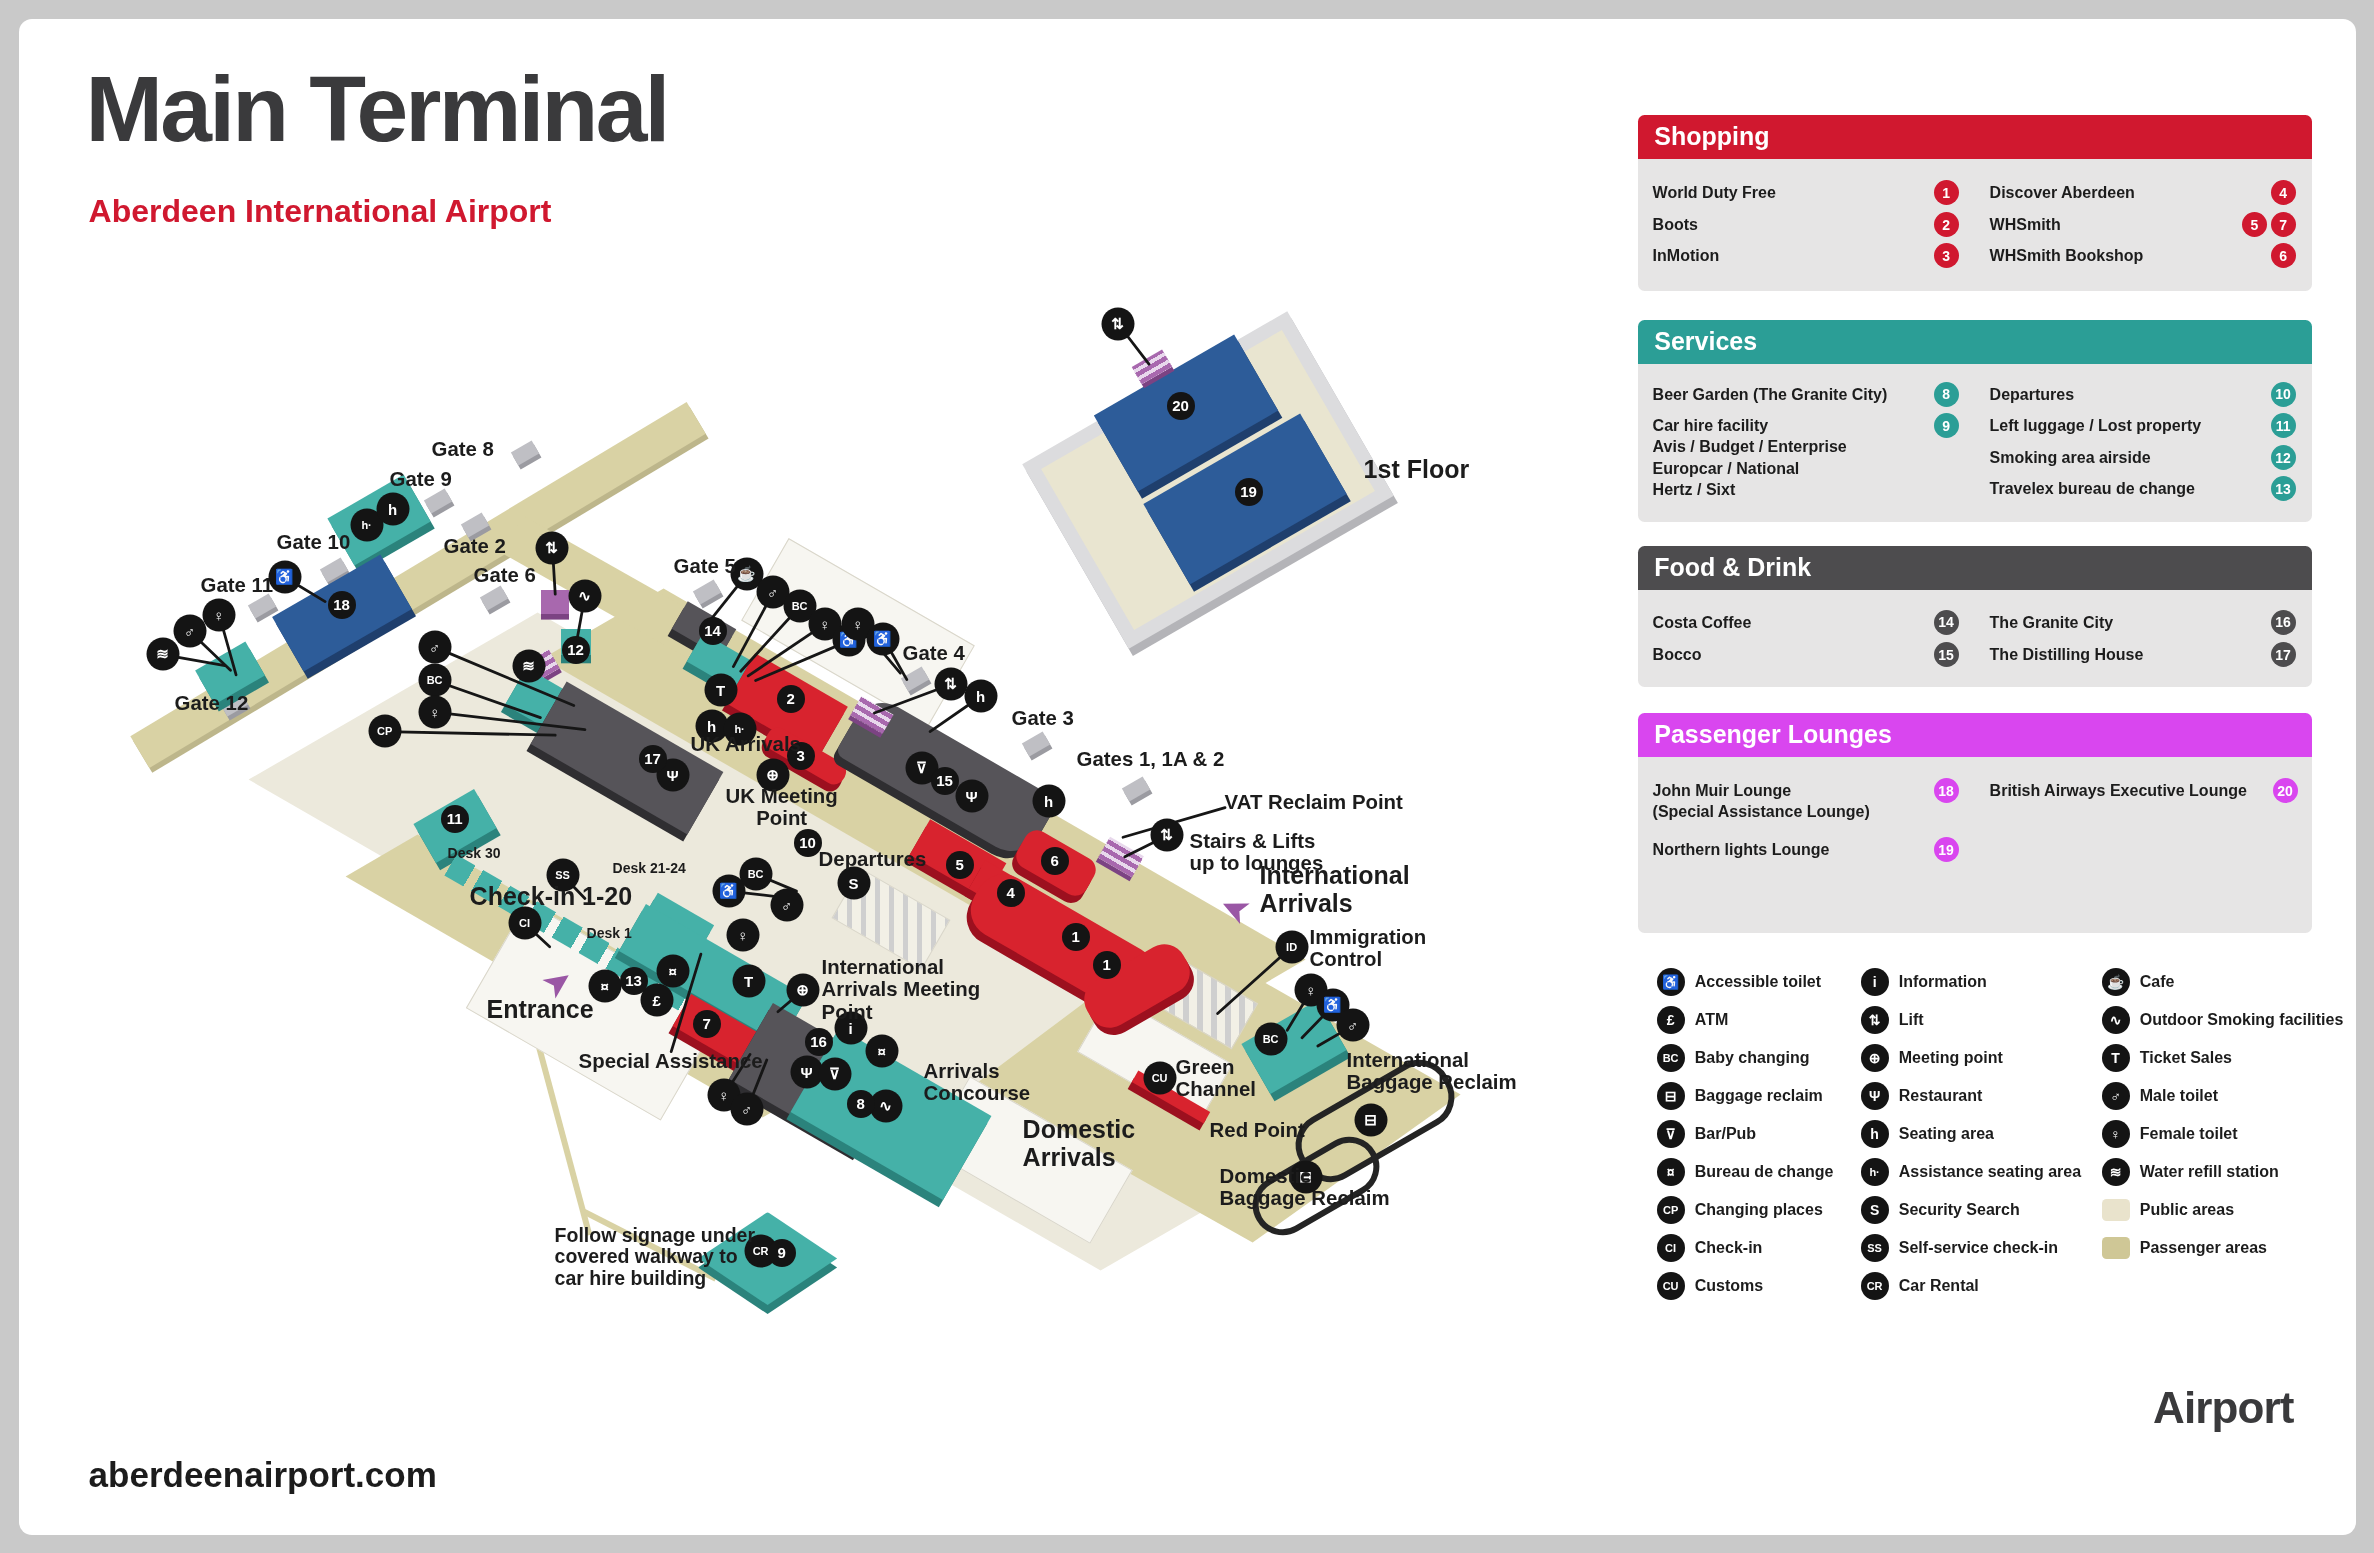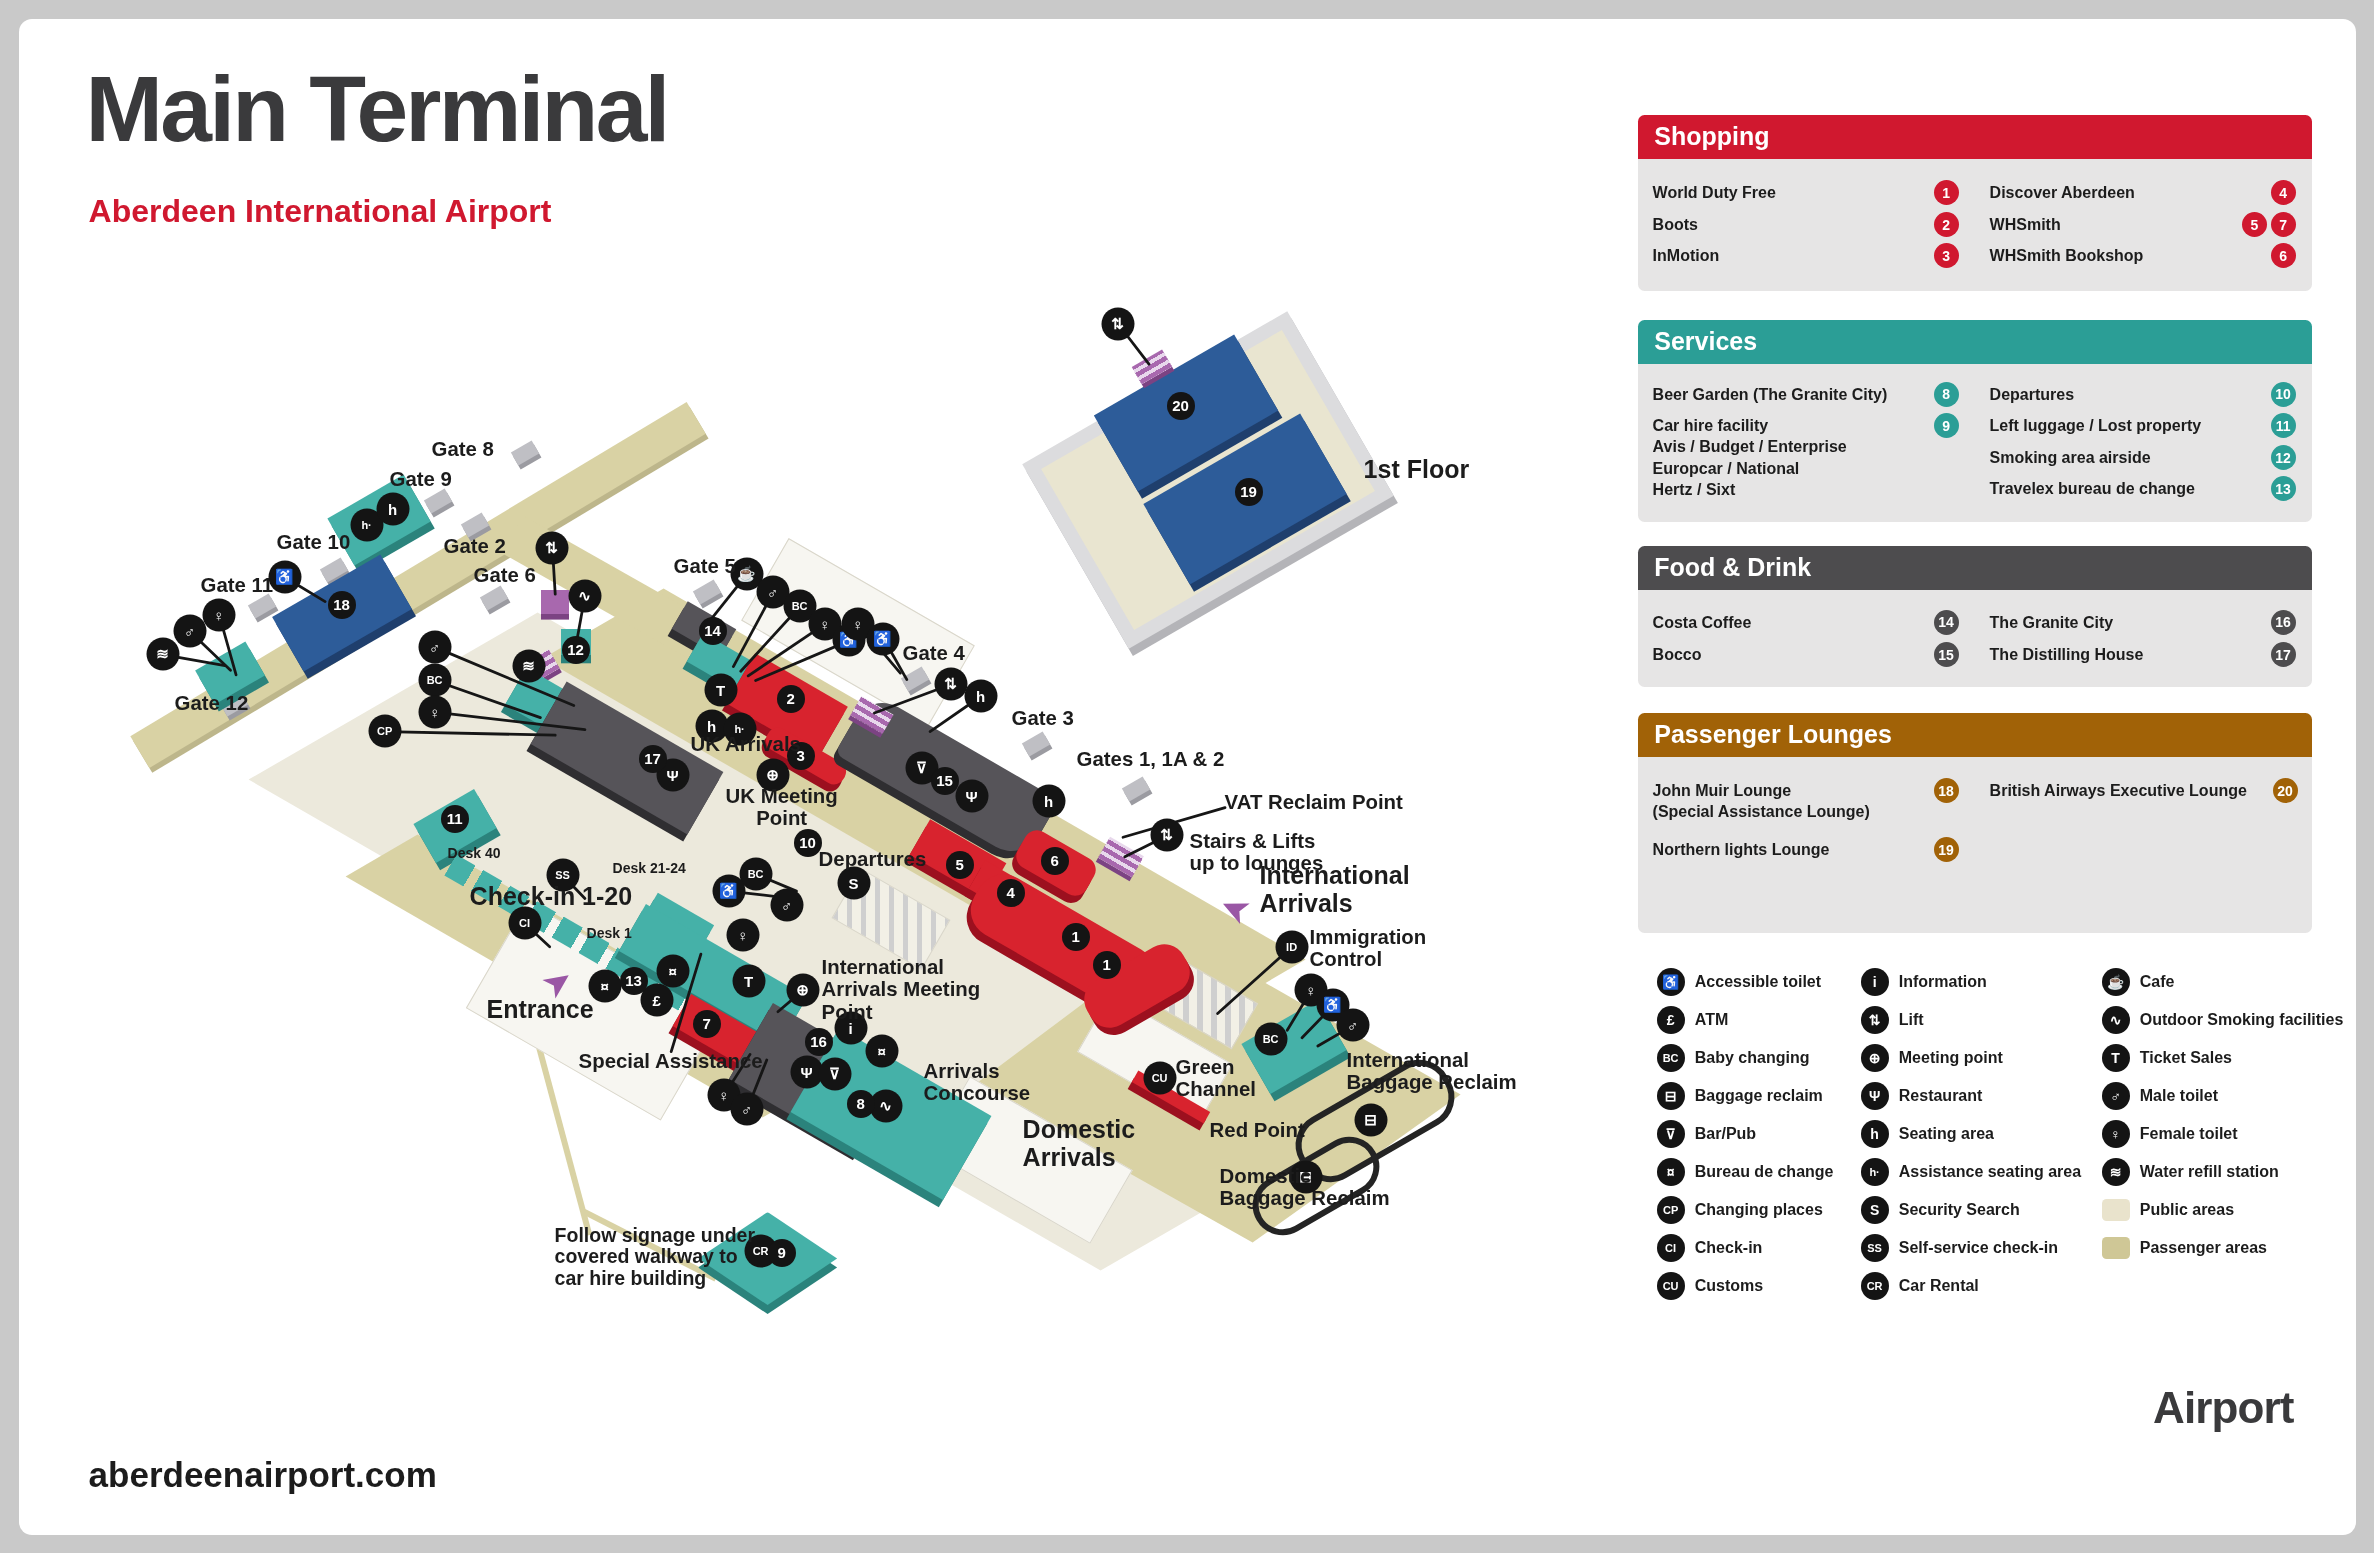--- a/index.html
+++ b/index.html
@@ -12,21 +12,21 @@
   .logo{position:absolute;right:63px;top:1365px;text-align:right;font-weight:700;font-size:44px;letter-spacing:-0.9px;line-height:1.08;color:#3a3a3c;}
   .logo .red{color:#d0182f;}
   
   .panel{position:absolute;left:1619px;width:674px;}
   .phead{height:44px;border-radius:6.5px 6.5px 0 0;color:#fff;font-size:25px;font-weight:700;display:flex;align-items:center;padding-left:16.7px;box-sizing:border-box;}
   .pbody{background:#e6e5e5;border-radius:0 0 6.5px 6.5px;position:relative;}
   .prow{position:absolute;display:flex;align-items:center;justify-content:space-between;height:28px;}
   .plabel{font-size:16px;font-weight:700;color:#1c1c1c;line-height:1.2;}
   .psub{position:absolute;font-size:16px;font-weight:700;color:#1c1c1c;}
   .pbadge{min-width:25px;height:25px;border-radius:50%;color:#fff;font-size:14px;font-weight:700;display:flex;align-items:center;justify-content:center;flex:0 0 auto;}
-  .bg-red{background:#d0182f;} .bg-teal{background:#2b9e96;text-align:center;} .bg-dark{background:#4d4c4e;} .bg-blue{background:#a16207;}
+  .bg-red{background:#d0182f;} .bg-teal{background:#2b9e96;text-align:center;} .bg-dark{background:#4d4c4e;} .bg-blue{background:#d946ef;}
   .badge-gap{display:flex;gap:3.7px;}
   
   .legend-col{position:absolute;top:944px;}
   .lrow{display:flex;align-items:center;height:38px;}
   .lic{width:28px;height:28px;border-radius:50%;background:#141414;color:#fff;display:flex;align-items:center;justify-content:center;font-size:14px;font-weight:700;flex:0 0 auto;}
   .llabel{margin-left:10.2px;font-size:16px;font-weight:700;color:#1c1c1c;white-space:nowrap;}
   .swatch{width:28px;height:22px;border-radius:4.6px;flex:0 0 auto;}
   
   #map{position:absolute;left:0;top:0;width:2375px;height:1554px;}
   .poly{position:absolute;left:0;top:0;width:2375px;height:1554px;}
@@ -266,21 +266,21 @@
 Point</div>
     <div class="mlabel f22" style="left:800px;top:829px">Departures</div>
     <div class="mlabel f22" style="left:1206px;top:772px">VAT Reclaim Point</div>
     <div class="mlabel f22" style="left:1171px;top:811px">Stairs &amp; Lifts
 up to lounges</div>
     <div class="mlabel f27" style="left:1241px;top:842px">International
 Arrivals</div>
     <div class="mlabel f22" style="left:1291px;top:907px">Immigration
 Control</div>
     <div class="mlabel f27" style="left:451px;top:863px">Check-in 1-20</div>
-    <div class="mlabel f15" style="left:429px;top:827px">Desk 40</div>
+    <div class="mlabel f15" style="left:429px;top:827px">Desk 30</div>
     <div class="mlabel f15" style="left:594px;top:842px">Desk 21-24</div>
     <div class="mlabel f15" style="left:568px;top:907px">Desk 1</div>
     <div class="mlabel f27" style="left:468px;top:976px">Entrance</div>
     <div class="mlabel f22" style="left:803px;top:937px">International
 Arrivals Meeting
 Point</div>
     <div class="mlabel f22" style="left:560px;top:1031px">Special Assistance</div>
     <div class="mlabel f22" style="left:905px;top:1041px">Arrivals
 Concourse</div>
     <div class="mlabel f27" style="left:1004px;top:1096px">Domestic

